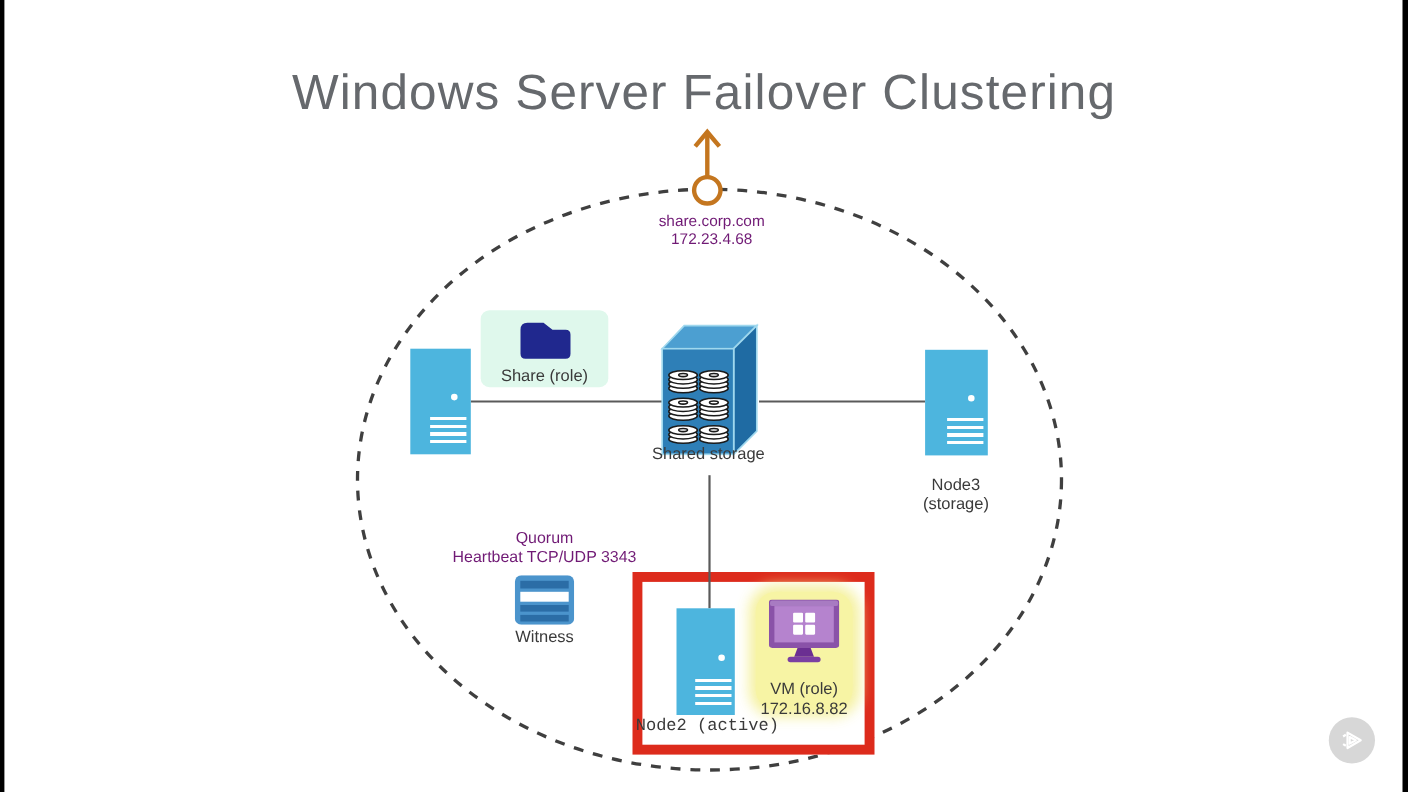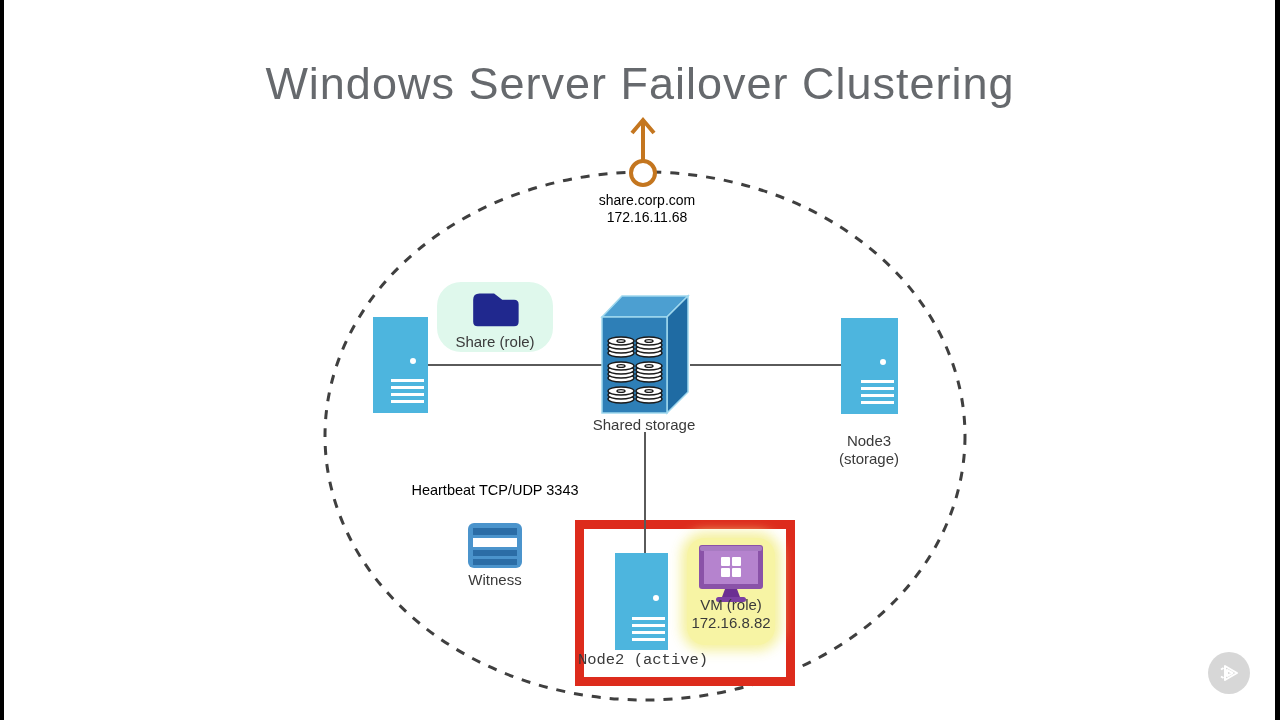--- a/index.html
+++ b/index.html
@@ -14,33 +14,33 @@
   .title { position:absolute; left:0; top:58px; width:1280px; text-align:center;
            font-size:45px; font-weight:300; letter-spacing:1px; color:#66696D; z-index:5; }
 
   svg.layer { position:absolute; left:0; top:0; z-index:1; }
   svg.layer-mid { z-index:3; }
 
   .highlight-box { position:absolute; left:575px; top:520px; width:220px; height:166px;
                    border:9px solid #DD2B1C; background:#fff; z-index:2; }
 
   .card { position:absolute; border-radius:20px; z-index:4; }
-  .share-card { left:437px; top:282px; width:116px; height:70px; background:#DFF8EC; border-radius:24px; }
+  .share-card { left:437px; top:282px; width:116px; height:70px; background:#DFF8EC; border-radius:8px; }
   .vm-card { left:687px; top:538px; width:88px; height:107px; background:#F7F4A4;
              box-shadow:0 0 12px 6px rgba(244,240,150,0.9); border-radius:18px; }
 
   .server { position:absolute; background:#4DB5DE; z-index:4; }
   .server .led { position:absolute; width:5px; height:5px; border:3px solid #fff; border-radius:50%; }
   .server .vents { position:absolute;
                    background:repeating-linear-gradient(to bottom,#fff 0 3px,transparent 3px 7px); }
 
   .icon-abs { position:absolute; z-index:5; }
 
   .lbl { position:absolute; color:#3A3A3A; font-size:15px; text-align:center; z-index:6; line-height:18px; }
-  .lbl-small { font-size:14px; line-height:17px; color:#000000; }
+  .lbl-small { font-size:14px; line-height:17px; color:#701a75; }
 
   .watermark { position:absolute; left:1208px; top:652px; width:42px; height:42px;
                border-radius:50%; background:#D7D7D7; z-index:11;
                display:flex; align-items:center; justify-content:center; }
 </style>
 </head>
 <body>
 
 <div class="stage">
 
@@ -110,47 +110,48 @@
             <ellipse cx="0" cy="4" rx="13" ry="4"></ellipse>
           <ellipse cx="0" cy="0" rx="13" ry="4"></ellipse>
             <ellipse cx="0" cy="0" rx="4" ry="1.4"></ellipse>
         </g>
       </g>
     </g>
   </svg>
 
   <div class="lbl lbl-small" style="left:557px; top:192px; width:180px;">
     <div>share.corp.com</div>
-    <div>172.16.11.68</div>
+    <div>172.23.4.68</div>
   </div>
 
   <div class="server" style="left:373px; top:317px; width:55px; height:96px;">
     <span class="led" style="left:37px; top:41px;"></span>
     <span class="vents" style="left:18px; top:62px; width:33px; height:25px;"></span>
   </div>
 
   <div class="card share-card">
     <svg class="icon-abs" style="left:30px; top:6px;" width="56" height="40" viewBox="0 0 60 44">
       <path d="M6,13 Q6,6 13,6 L29,6 L38,13 L51,13 Q56,13 56,18 L56,37 Q56,42 51,42 L11,42 Q6,42 6,37 Z" fill="#20288E"></path>
     </svg>
     <div class="lbl" style="left:0; top:51px; width:116px;">Share (role)</div>
   </div>
 
-  <div class="lbl" style="left:564px; top:416px; width:160px;">Shared storage</div>
+  <div class="lbl" style="left:564px; top:404px; width:160px;">Shared storage</div>
 
   <div class="server" style="left:841px; top:318px; width:57px; height:96px;">
     <span class="led" style="left:39px; top:41px;"></span>
     <span class="vents" style="left:20px; top:62px; width:33px; height:25px;"></span>
   </div>
   <div class="lbl" style="left:809px; top:432px; width:120px;">
     <div>Node3</div>
     <div>(storage)</div>
   </div>
 
   <div class="lbl lbl-small" style="left:385px; top:482px; width:220px; font-size:14.5px;">
+    <div>Quorum</div>
     <div>Heartbeat TCP/UDP 3343</div>
   </div>
   <svg class="icon-abs" style="left:468px; top:523px;" width="54" height="45" viewBox="0 0 54 45">
     <rect x="0" y="0" width="54" height="45" rx="6" fill="#4B94CC"></rect>
     <rect x="5" y="5" width="44" height="7" fill="#2B6DA6"></rect>
     <rect x="5" y="15" width="44" height="9" fill="#FFFFFF"></rect>
     <rect x="5" y="27" width="44" height="6" fill="#2B6DA6"></rect>
     <rect x="5" y="36" width="44" height="6" fill="#2B6DA6"></rect>
   </svg>
   <div class="lbl" style="left:435px; top:571px; width:120px;text-align:center;">Witness</div>
@@ -168,21 +169,21 @@
       <rect x="5" y="6" width="54" height="33" fill="#B583CE"></rect>
       <g fill="#FFFFFF">
         <rect x="22" y="12" width="9" height="9" rx="1"></rect>
         <rect x="33" y="12" width="9" height="9" rx="1"></rect>
         <rect x="22" y="23" width="9" height="9" rx="1"></rect>
         <rect x="33" y="23" width="9" height="9" rx="1"></rect>
       </g>
       <polygon points="26,44 38,44 41,52 23,52" fill="#6B2F92"></polygon>
       <rect x="17" y="52" width="30" height="5" rx="2.5" fill="#7B3FA2"></rect>
     </svg>
-    <div class="lbl" style="left:-16px; top:58px; width:120px; line-height:18px;text-align:center;">
+    <div class="lbl" style="left:-16px; top:80px; width:120px; line-height:18px;text-align:center;">
       <div>VM (role)</div>
       <div>172.16.8.82</div>
     </div>
   </div>
 
   <div class="watermark">
     <svg width="26" height="26" viewBox="0 0 26 26">
       <g stroke="#FFFFFF" stroke-width="2" fill="none" stroke-linejoin="round">
         <path d="M9,6 L21,13 L9,20 Z"></path>
         <path d="M11,10 L16.5,13 L11,16 Z"></path>

